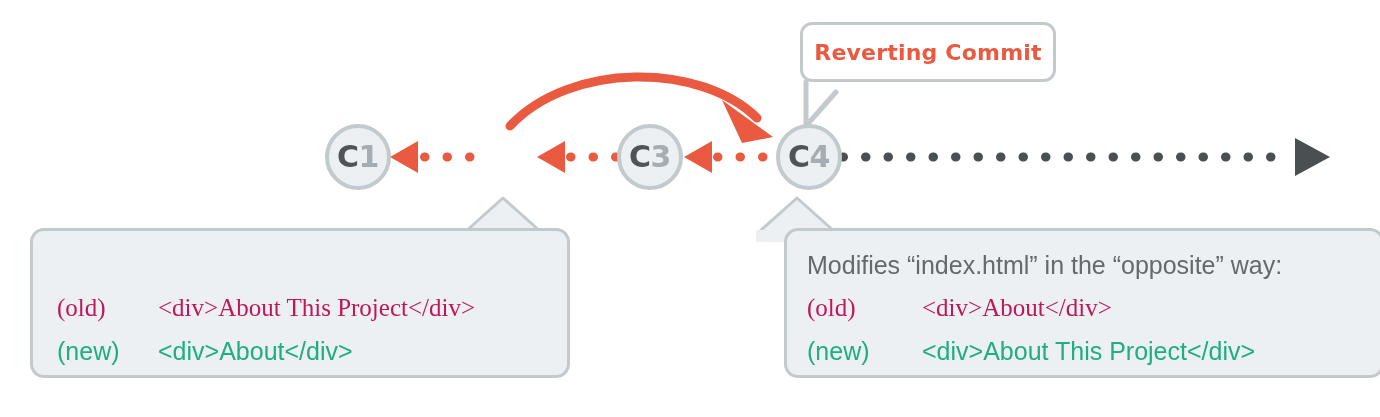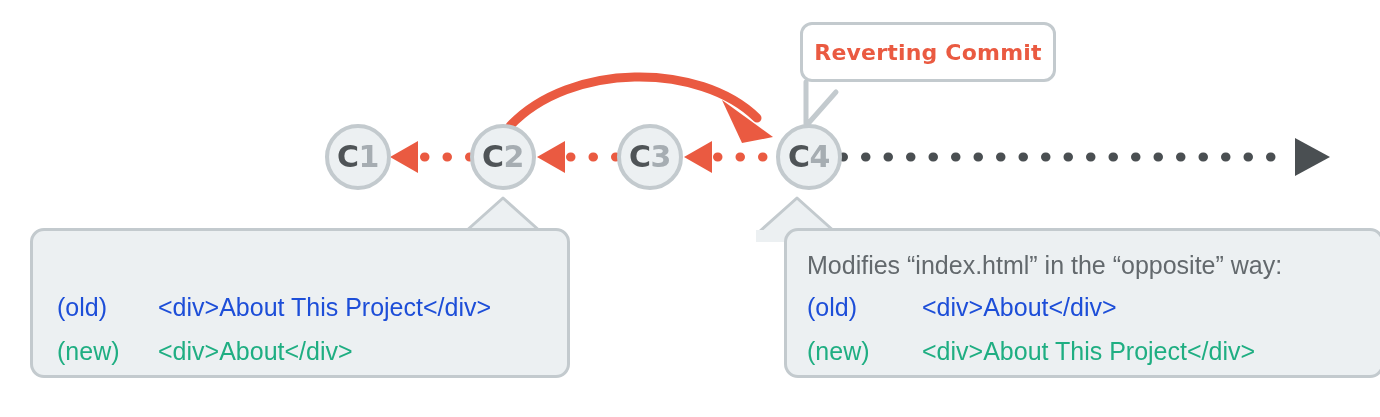--- a/index.html
+++ b/index.html
@@ -63,21 +63,21 @@
     z-index: 4;
   }
   .callout-line {
     position: absolute;
     white-space: nowrap;
     font-size: 25px;
     line-height: 1;
     font-family: "Liberation Sans", sans-serif;
   }
   .ct-head { color: #63696d; }
-  .ct-old  { color: #1d4ed8; }
+  .ct-old  { color: #be185d; font-family: Liberation Serif, serif; }
   .ct-new  { color: #1fae82; }
   .ct-tag  { position: absolute; }
 
   
   .bubble {
     position: absolute;
     background: #ffffff;
     border: 3px solid #c3cace;
     border-radius: 12px;
     box-sizing: border-box;
@@ -135,23 +135,20 @@
 
     <g>
       <path d="M 510 126 C 570 62, 700 62, 757 118" fill="none" stroke="#ea5a41" stroke-width="9" stroke-linecap="round"></path>
       <path d="M 722 100 L 773 137 L 742 143 Z" fill="#ea5a41"></path>
     </g>
   </svg>
 
   <div class="commit" style="left:325px; top:124px;">
     <span class="commit-label"><span class="cc">C</span><span class="nn">1</span></span>
   </div>
-  <div class="commit" style="left:470px; top:124px;">
-    <span class="commit-label"><span class="cc">C</span><span class="nn">2</span></span>
-  </div>
   <div class="commit" style="left:617px; top:124px;">
     <span class="commit-label"><span class="cc">C</span><span class="nn">3</span></span>
   </div>
   <div class="commit" style="left:776px; top:124px;">
     <span class="commit-label"><span class="cc">C</span><span class="nn">4</span></span>
   </div>
 
   <div class="bubble" style="left:800px; top:22px; width:256px; height:60px;">
     <span class="bubble-text">Reverting Commit</span>
   </div>

